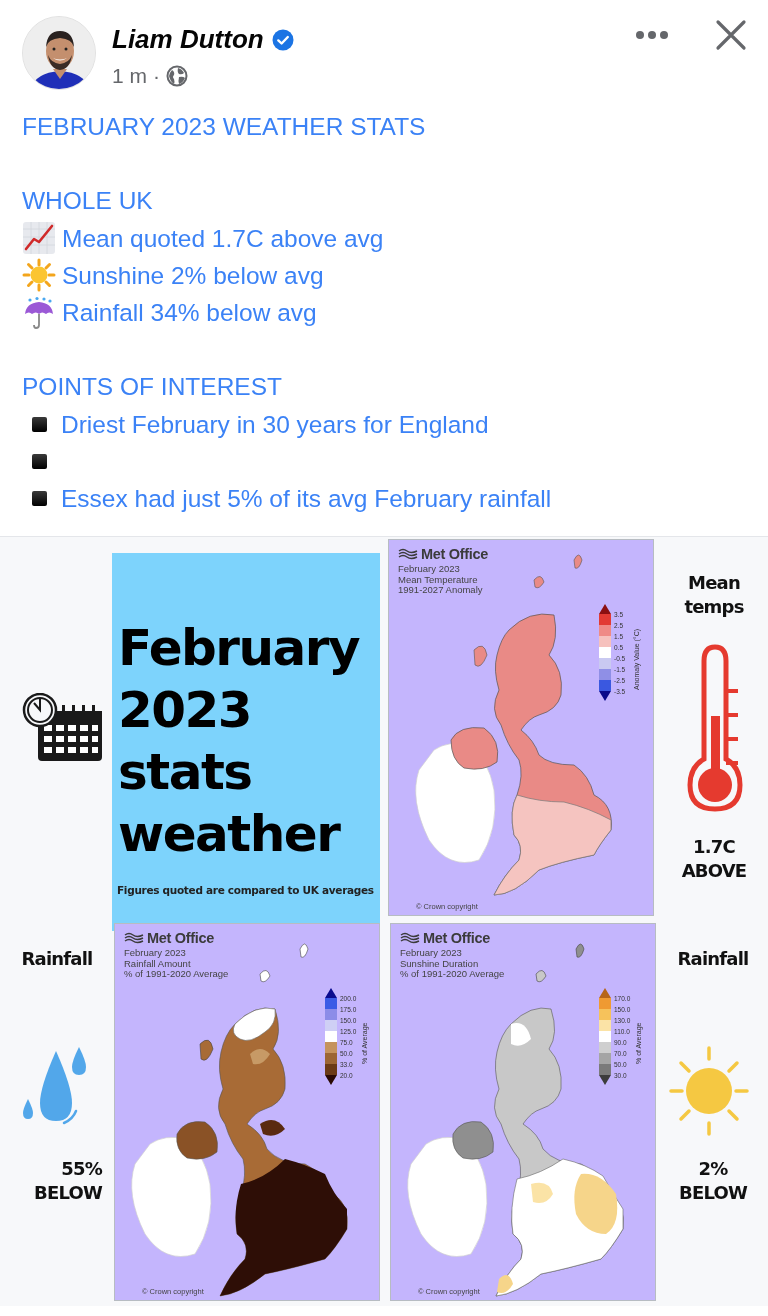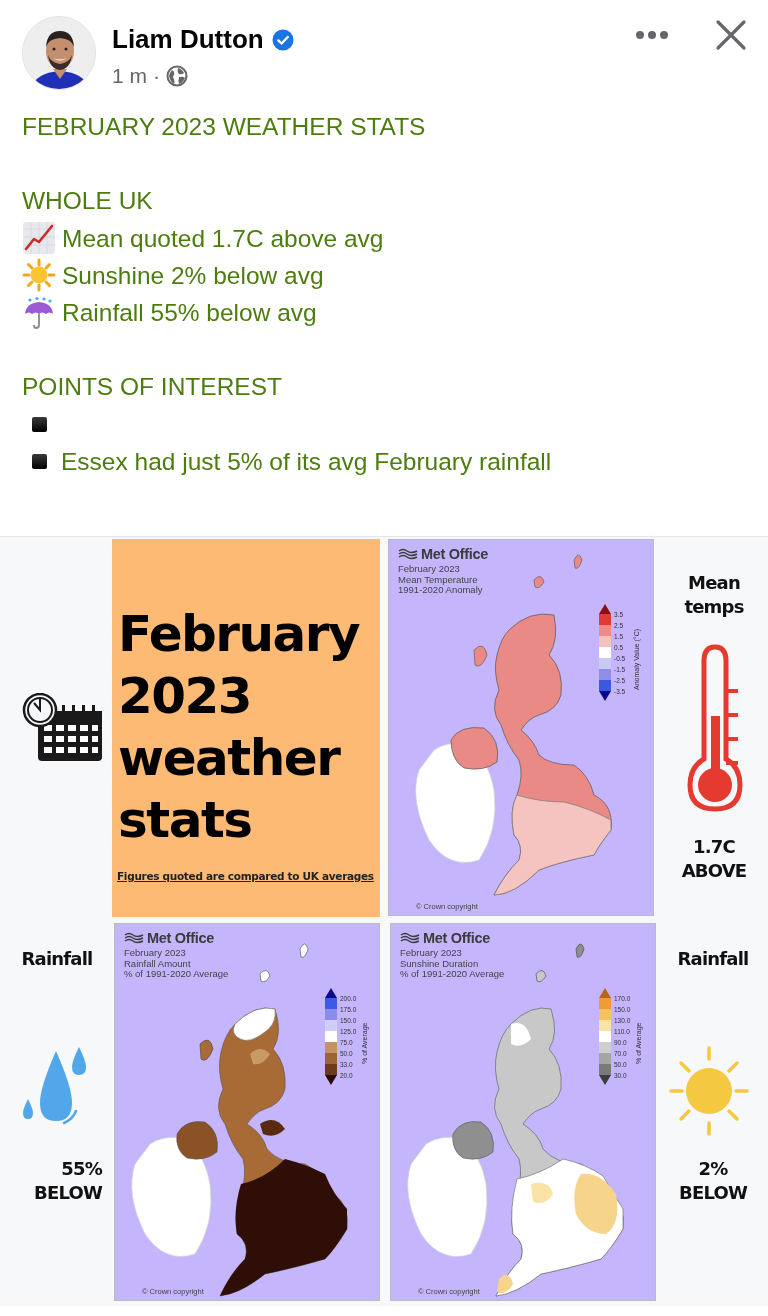--- a/index.html
+++ b/index.html
@@ -3,40 +3,40 @@
 <meta charset="utf-8">
 <style>
   * { box-sizing: border-box; margin: 0; padding: 0; }
   html, body { width: 768px; height: 1316px; background: #ffffff; overflow: hidden; }
   body { font-family: "Liberation Sans", "DejaVu Sans", sans-serif; color: #050505; position: relative; }
 
   
   .header { position: absolute; left: 0; top: 0; width: 768px; height: 100px; }
   .avatar { position: absolute; left: 22px; top: 16px; width: 74px; height: 74px; border-radius: 50%;
             background: #ececec; overflow: hidden; border: 1px solid #e2e2e2; }
-  .author { position: absolute; left: 112px; top: 24px; font-size: 26px; font-weight: bold; color: #050505; display: flex; align-items: center; gap: 8px; }
+  .author { position: absolute; left: 112px; top: 24px; font-size: 26px; font-weight: bold; color: #050505; display: flex; align-items: center; gap: 8px; font-style: italic; }
   .verified { width: 22px; height: 22px; }
   .meta { position: absolute; left: 112px; top: 64px; font-size: 21px; color: #65676b; display: flex; align-items: center; gap: 6px; }
   .globe { width: 22px; height: 22px; }
   .more-btn { position: absolute; left: 632px; top: 22px; width: 40px; height: 26px; display: flex; align-items: center; justify-content: center; gap: 4px; cursor: pointer; }
   .more-btn span { width: 8px; height: 8px; border-radius: 50%; background: #65676b; display: block; }
   .close-btn { position: absolute; left: 712px; top: 16px; width: 38px; height: 38px; cursor: pointer; }
 
   
-  .post-text { position: absolute; left: 22px; top: 108px; width: 730px; font-size: 24.5px; line-height: 37.2px; color: #4d7c0f; text-align: right; }
+  .post-text { position: absolute; left: 22px; top: 108px; width: 730px; font-size: 24.5px; line-height: 37.2px; color: #3b82f6; text-align: right; }
   .post-text .line { display: flex; align-items: center; height: 37.2px; white-space: nowrap; }
   .post-text .blank { height: 37.2px; }
   .emoji { display: inline-block; width: 34px; height: 34px; margin-right: 6px; flex-shrink: 0; }
   .bullet { display: inline-block; width: 15px; height: 15px; background: linear-gradient(#3a3a3a, #000); margin: 0 14px 0 10px; border-radius: 2px; flex-shrink: 0; }
 
   
   .infographic { position: absolute; left: 0; top: 536px; width: 768px; height: 770px; background: #f7f8fa; border-top: 1px solid #e4e6ea; }
-  .title-panel { position: absolute; left: 112px; top: 2px; width: 268px; height: 378px; background: #fdba74; }
+  .title-panel { position: absolute; left: 112px; top: 16px; width: 268px; height: 378px; background: #7dd3fc; }
   .big-title { position: absolute; left: 6px; top: 64px; font-size: 50px; line-height: 62px; font-weight: 900; color: #000; font-family: "DejaVu Sans", sans-serif; letter-spacing: -1.5px; }
-  .subnote { position: absolute; left: 5px; top: 331px; font-size: 10.5px; font-weight: bold; color: #222; letter-spacing: -0.3px; font-family: "DejaVu Sans", sans-serif; text-decoration: underline; }
+  .subnote { position: absolute; left: 5px; top: 331px; font-size: 10.5px; font-weight: bold; color: #222; letter-spacing: -0.3px; font-family: "DejaVu Sans", sans-serif; }
 
   .map-panel { position: absolute; background: #c4b5fd; border: 1.5px solid #b7bcc2; overflow: hidden; }
   .map-panel .brand { position: absolute; left: 9px; top: 6px; font-size: 14.5px; font-weight: bold; color: #3b3b3b; display: flex; align-items: center; gap: 3px; letter-spacing: -0.3px; }
   .map-panel .brand svg { width: 20px; height: 12px; }
   .map-panel .sub { position: absolute; left: 9px; top: 24px; font-size: 9.5px; line-height: 10.5px; color: #444; }
   .map-panel .copy { position: absolute; left: 8px; bottom: 4px; font-size: 7.5px; color: #444; padding-left: 19px; }
   .map-panel svg.map { position: absolute; left: 0; top: 0; }
   .legend { position: absolute; width: 12px; }
   .legend .cell { width: 12px; height: 11px; }
   .legend .tri-up { width: 0; height: 0; border-left: 6px solid transparent; border-right: 6px solid transparent; border-bottom: 10px solid; }
@@ -116,41 +116,45 @@
     <svg class="emoji" viewBox="0 0 34 34">
       <path d="M3 18 Q4 7 17 6 Q30 7 31 18 Q27 15 24 18 Q20 15 17 18 Q14 15 10 18 Q7 15 3 18 Z" fill="#9b59d6"></path>
       <path d="M17 18 V29 Q17 32 14 32 Q12 32 12 29" stroke="#888" stroke-width="1.8" fill="none"></path>
       <g fill="#4aa8f0">
           <circle cx="8" cy="4" r="1.6"></circle>
           <circle cx="15" cy="2.5" r="1.6"></circle>
           <circle cx="22" cy="3" r="1.6"></circle>
           <circle cx="28" cy="5" r="1.6"></circle>
         </g>
     </svg>
-    <span>Rainfall 55% below avg</span>
+    <span>Rainfall 34% below avg</span>
   </div>
   <div class="blank"></div>
   <div class="line">POINTS OF INTEREST</div>
+  <div class="line">
+    <span class="bullet"></span>
+    <span>Driest February in 30 years for England</span>
+  </div>
   <div class="line">
     <span class="bullet"></span>
   </div>
   <div class="line">
     <span class="bullet"></span>
     <span>Essex had just 5% of its avg February rainfall</span>
   </div>
 </div>
 
 <div class="infographic">
 
   <div class="title-panel">
     <div class="big-title">
       <div>February</div>
       <div>2023</div>
+      <div>stats</div>
       <div>weather</div>
-      <div>stats</div>
     </div>
     <div class="subnote">Figures quoted are compared to UK averages</div>
   </div>
 
   <svg style="position:absolute;left:22px;top:156px;width:82px;height:70px;" viewBox="0 0 82 70">
     <rect x="16" y="18" width="64" height="50" rx="4" fill="#1a1a1a"></rect>
     <rect x="16" y="18" width="64" height="8" fill="#1a1a1a"></rect>
     <g fill="#1a1a1a">
         <rect x="40" y="12" width="3" height="8"></rect>
         <rect x="50" y="12" width="3" height="8"></rect>
@@ -191,21 +195,21 @@
     </svg>
     <div class="brand">
       <svg viewBox="0 0 20 12">
           <path d="M1 3 Q5 0 9 3 T19 3 M1 6 Q5 3 9 6 T19 6 M1 9 Q5 6 9 9 T19 9" stroke="#3b3b3b" stroke-width="1.4" fill="none"></path>
         </svg>
       <span>Met Office</span>
     </div>
     <div class="sub">
       <div>February 2023</div>
       <div>Mean Temperature</div>
-      <div>1991-2020 Anomaly</div>
+      <div>1991-2027 Anomaly</div>
     </div>
     <div class="legend" style="left:210px;top:64px;">
       <div class="tri-up" style="border-bottom-color:#8b0f12"></div>
       <div class="cell" style="background:#e23a34"></div>
       <div class="cell" style="background:#ef8a86"></div>
       <div class="cell" style="background:#f6c1bd"></div>
       <div class="cell" style="background:#ffffff"></div>
       <div class="cell" style="background:#c9c9f1"></div>
       <div class="cell" style="background:#8f8fe6"></div>
       <div class="cell" style="background:#3a58e0"></div>

